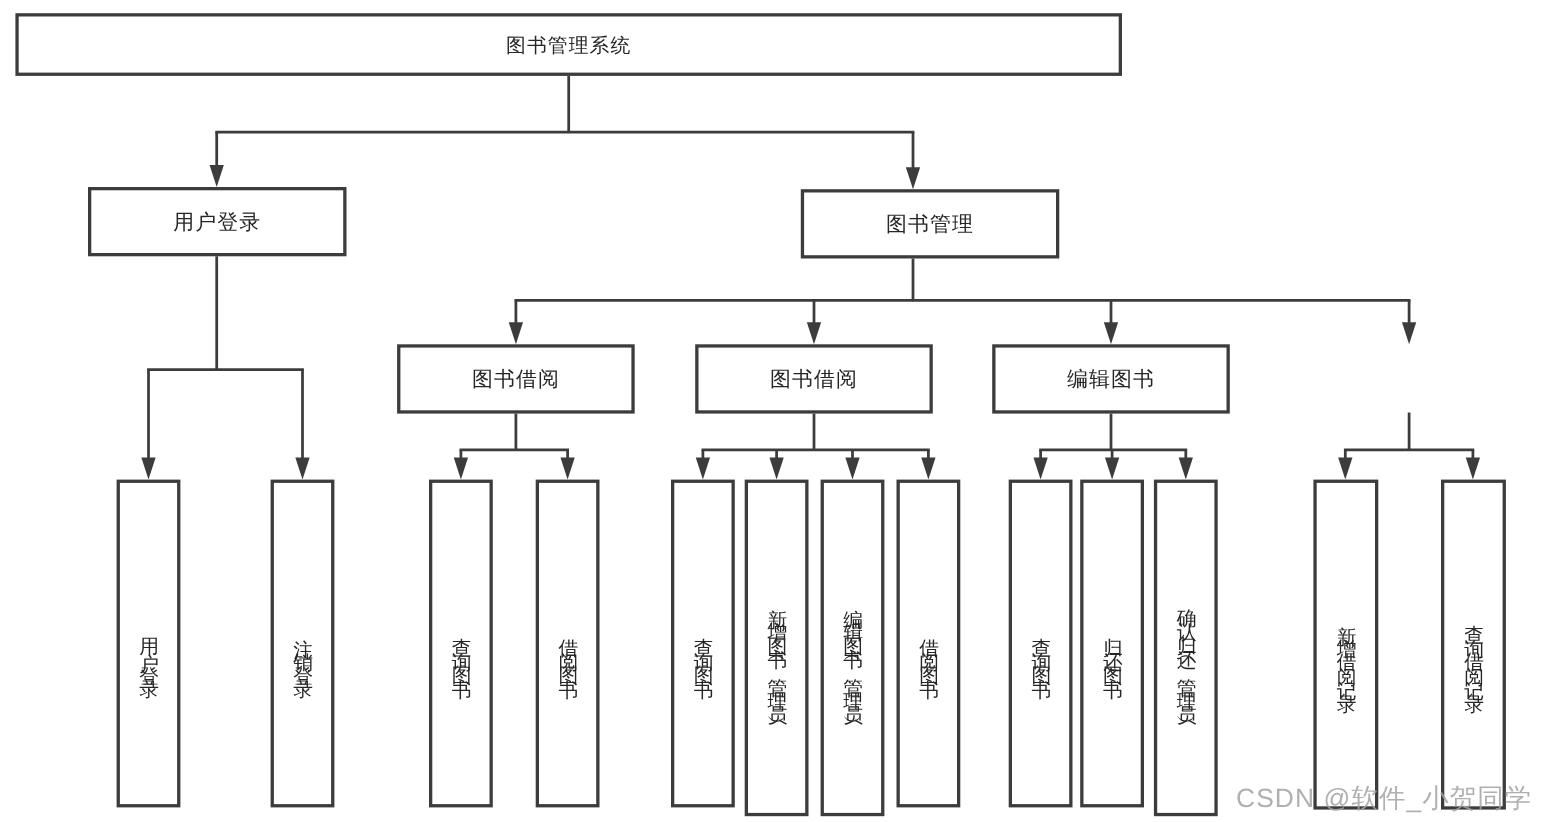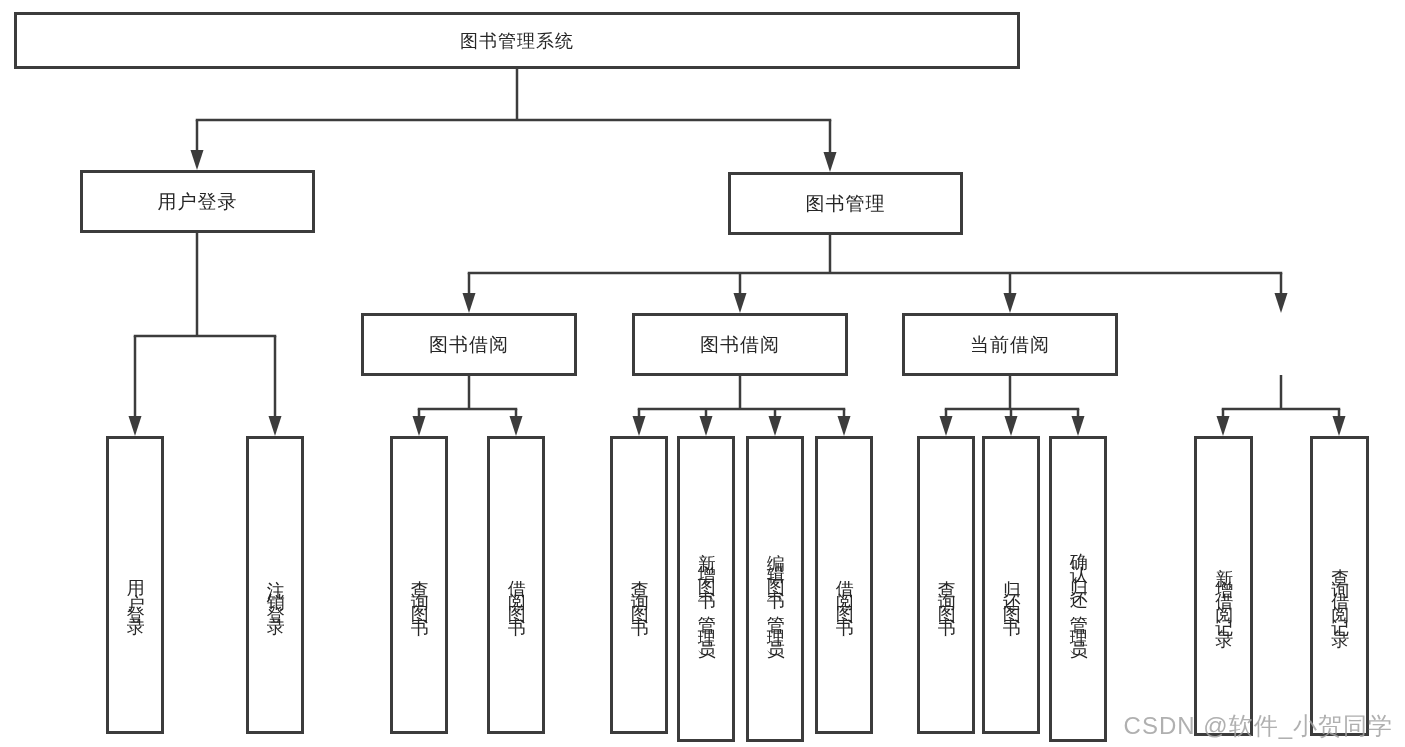--- a/index.html
+++ b/index.html
@@ -107,21 +107,21 @@
     <polygon points="1332.5,416 1345.5,416 1339,436"></polygon>
   </svg>
 
   <div class="node hnode root" style="left:14px;top:12px;width:1006px;height:57px;">图书管理系统</div>
 
   <div class="node hnode" style="left:80px;top:170px;width:235px;height:63px;">用户登录</div>
   <div class="node hnode" style="left:712px;top:172px;width:235px;height:63px;margin-left:16px;">图书管理</div>
 
   <div class="node hnode" style="left:361px;top:313px;width:216px;height:63px;">图书借阅</div>
   <div class="node hnode" style="left:632px;top:313px;width:216px;height:63px;">图书借阅</div>
-  <div class="node hnode" style="left:902px;top:313px;width:216px;height:63px;">当前借阅</div>
+  <div class="node hnode" style="left:902px;top:313px;width:216px;height:63px;">编辑图书</div>
 
   <div class="node leaf" style="left:106px;height:298px;">
     <span class="vtext">用户登录</span>
   </div>
   <div class="node leaf" style="left:246px;height:298px;">
     <span class="vtext">注销登录</span>
   </div>
 
   <div class="node leaf" style="left:390px;height:298px;">
     <span class="vtext">查询图书</span>

